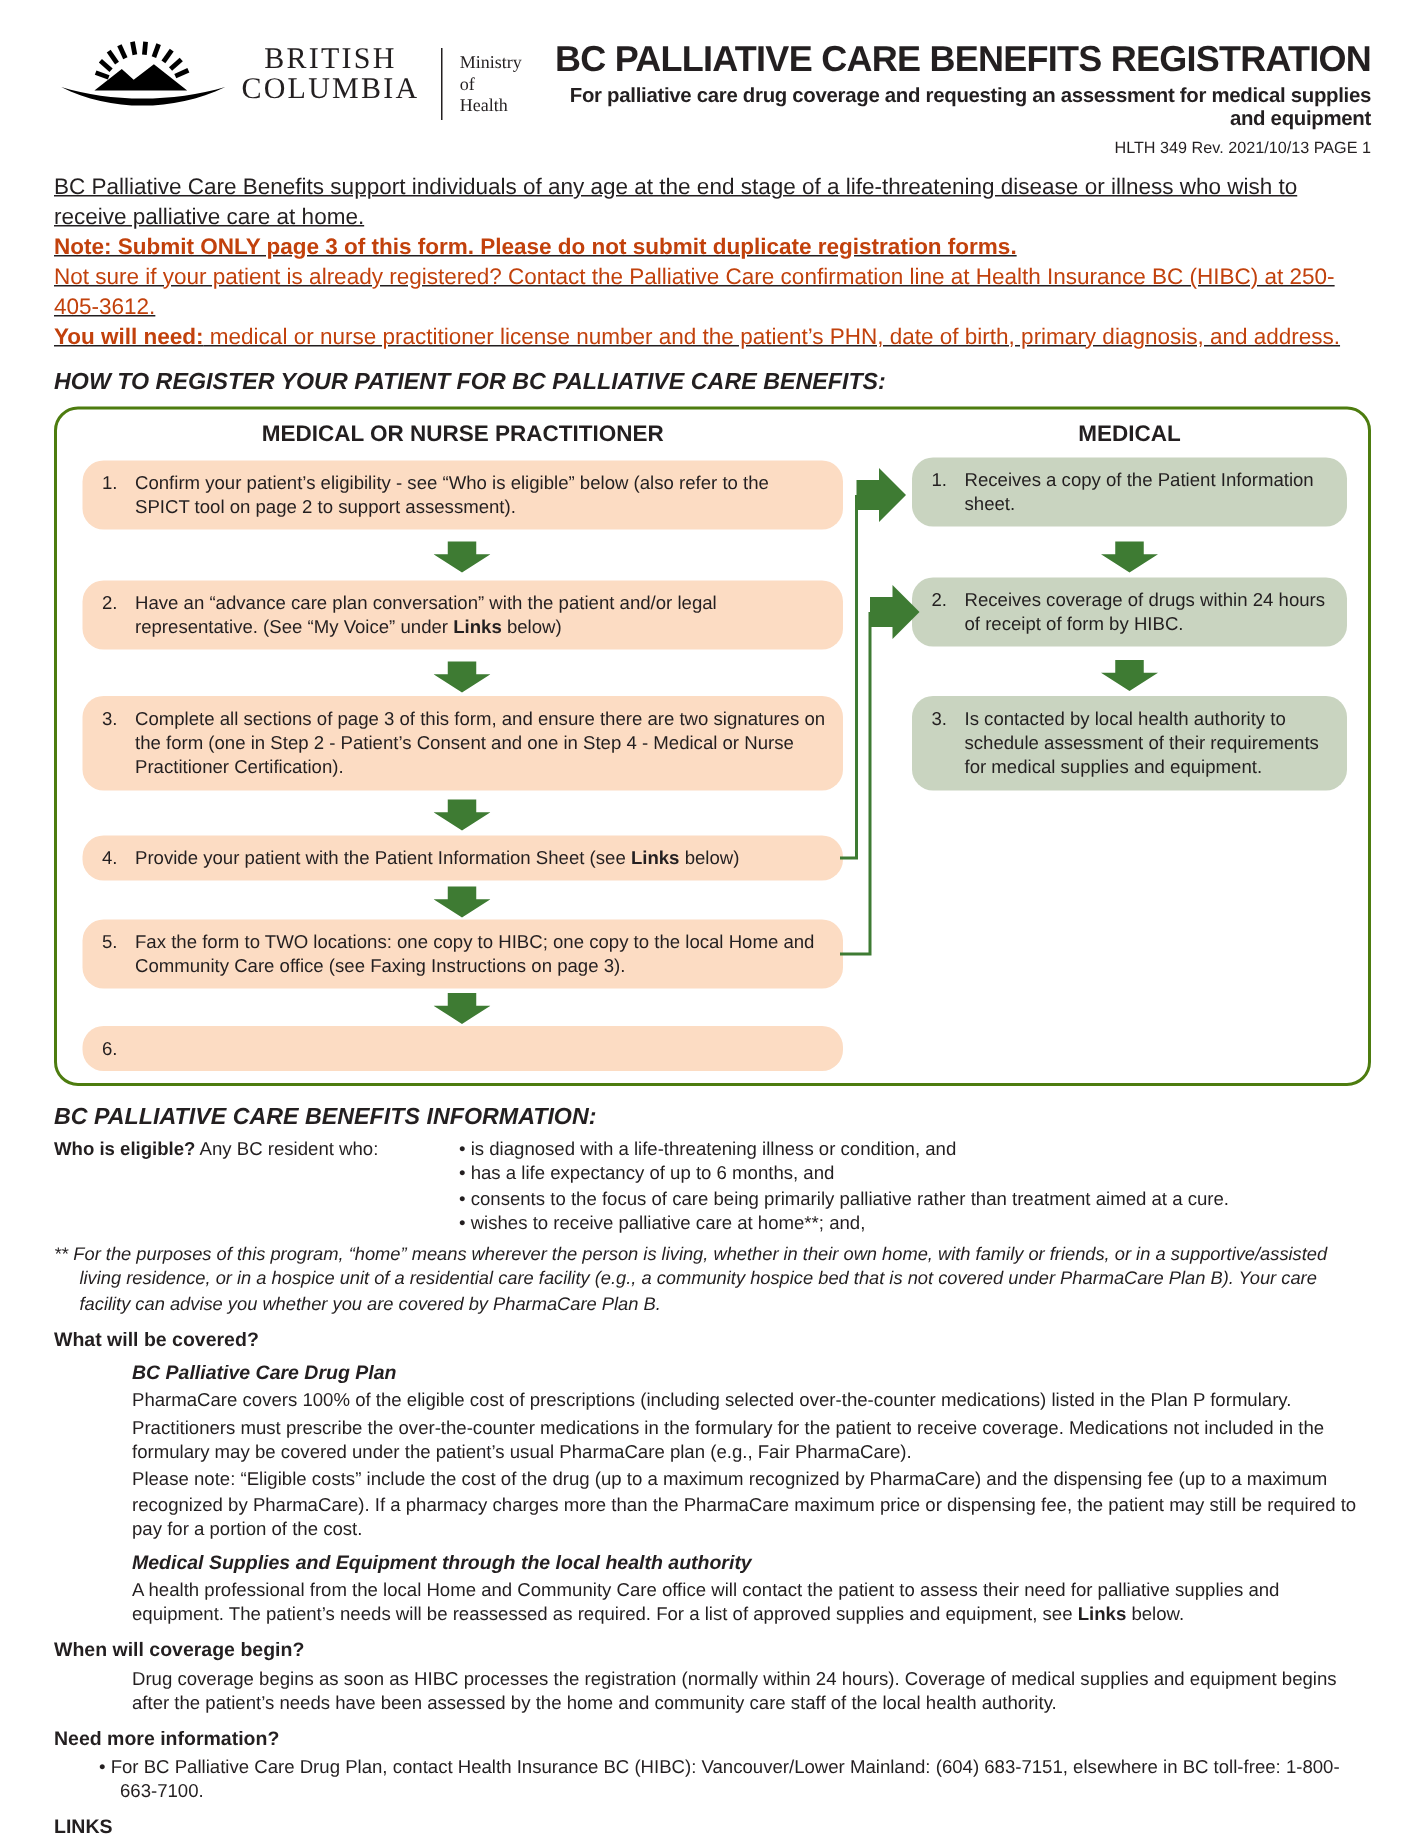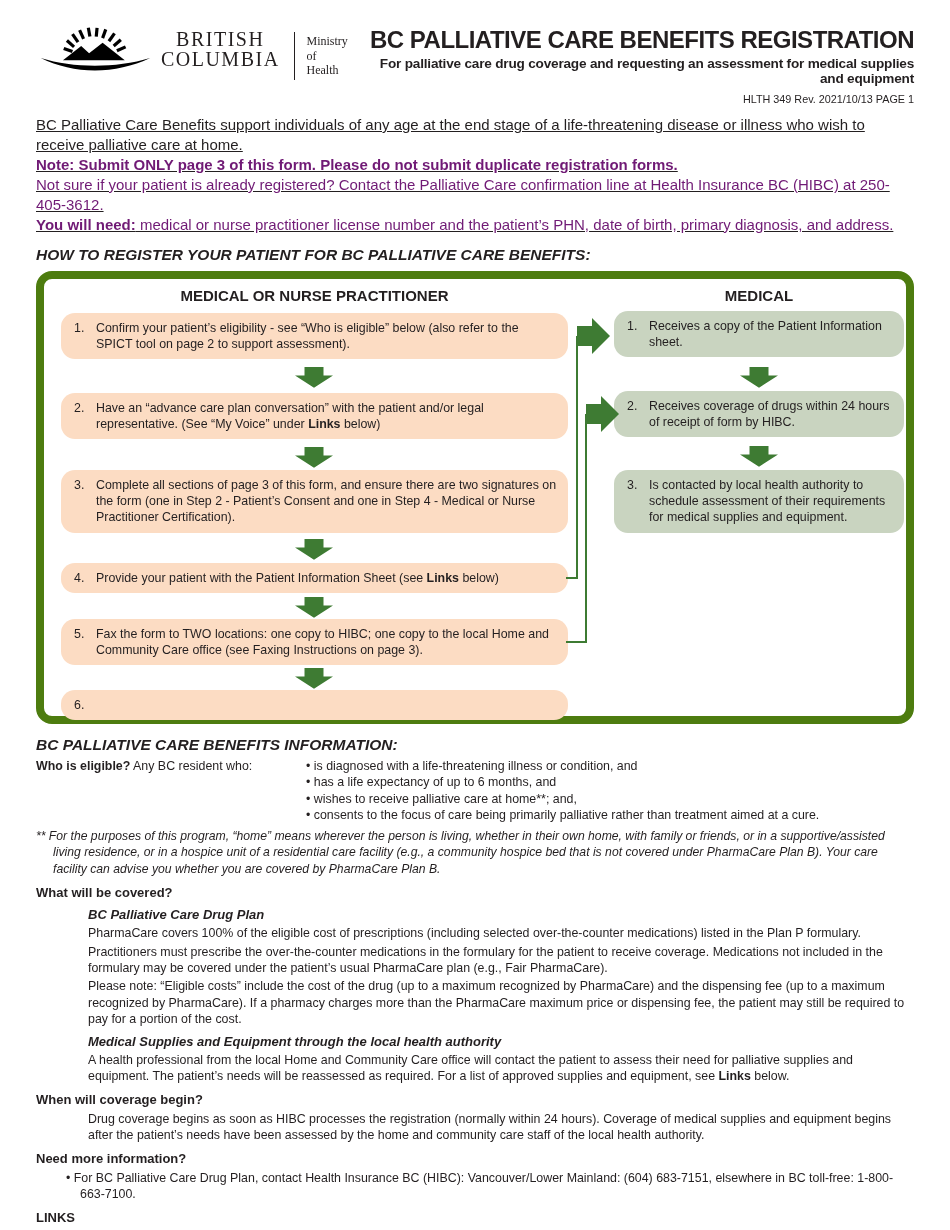--- a/index.html
+++ b/index.html
@@ -15,27 +15,27 @@
     line-height:.98; text-align:center; margin-left:6px; }
   .vrule { width:1px; background:#231f20; height:48px; margin:12px 12px 0 14px; }
   .ministry { font-family:"Liberation Serif", serif; font-size:12px; line-height:1.2; margin-top:12px; }
   .hdr-right { margin-left:auto; text-align:right; }
   .title { font-size:24px; font-weight:bold; letter-spacing:-.5px; margin-top:6px; }
   .subtitle { font-size:13.6px; font-weight:bold; letter-spacing:-.2px; margin-top:2px; }
   .form-meta { font-size:10.8px; margin-top:7px; }
 
   
   .intro { margin-top:10px; font-size:15px; line-height:1.33;text-decoration:underline; }
-  .red { color:#701a75; }
+  .red { color:#c2410c; }
   b { font-weight:bold; }
   .sec-head { font-size:15.5px; font-weight:bold; font-style:italic; margin-top:11px; }
 
   
   .flow { position:relative; margin-top:7px; height:453px;
-    border:8px solid #4d7c0f; border-radius:16px; }
+    border:2px solid #4d7c0f; border-radius:16px; }
   .col-head { position:absolute; top:8px; font-weight:bold; font-size:15px; text-align:center; }
   .col-head.prac { left:17px; width:507px; }
   .col-head.pat  { left:570px; width:290px; }
   .box { position:absolute; border-radius:14px; display:flex;
     font-size:12.4px; line-height:1.32; padding:7px 10px 7px 13px; }
   .peach { background:#fcdcc3; left:17px; width:507px; }
   .sage  { background:#c9d4c0; left:570px; width:290px; }
   .num { flex:0 0 22px; }
   .txt { flex:1; }
   .dar { position:absolute; width:38px; height:21px; background:#3e7b33;
@@ -163,22 +163,22 @@
   </div>
 
   <div class="info">
     <div class="sec-head">BC PALLIATIVE CARE BENEFITS INFORMATION:</div>
 
     <div class="elig-row">
       <div class="elig-label"><b>Who is eligible?</b><span> Any BC resident who:</span></div>
       <div>
         <div class="bullet-line">is diagnosed with a life-threatening illness or condition, and</div>
         <div class="bullet-line">has a life expectancy of up to 6 months, and</div>
+        <div class="bullet-line">consents to the focus of care being primarily palliative rather than treatment aimed at a cure.</div>
         <div class="bullet-line">wishes to receive palliative care at home**; and,</div>
-        <div class="bullet-line">consents to the focus of care being primarily palliative rather than treatment aimed at a cure.</div>
       </div>
     </div>
 
     <div class="footnote">** For the purposes of this program, “home” means wherever the person is living, whether in their own home, with family or friends, or in a supportive/assisted living residence, or in a hospice unit of a residential care facility (e.g., a community hospice bed that is not covered under PharmaCare Plan B). Your care facility can advise you whether you are covered by PharmaCare Plan B.</div>
 
     <div class="q-head">What will be covered?</div>
     <div class="sub">
       <div class="sub-head">BC Palliative Care Drug Plan</div>
       <div class="para">PharmaCare covers 100% of the eligible cost of prescriptions (including selected over-the-counter medications) listed in the Plan P formulary.</div>
       <div class="para">Practitioners must prescribe the over-the-counter medications in the formulary for the patient to receive coverage. Medications not included in the formulary may be covered under the patient’s usual PharmaCare plan (e.g., Fair PharmaCare).</div>

